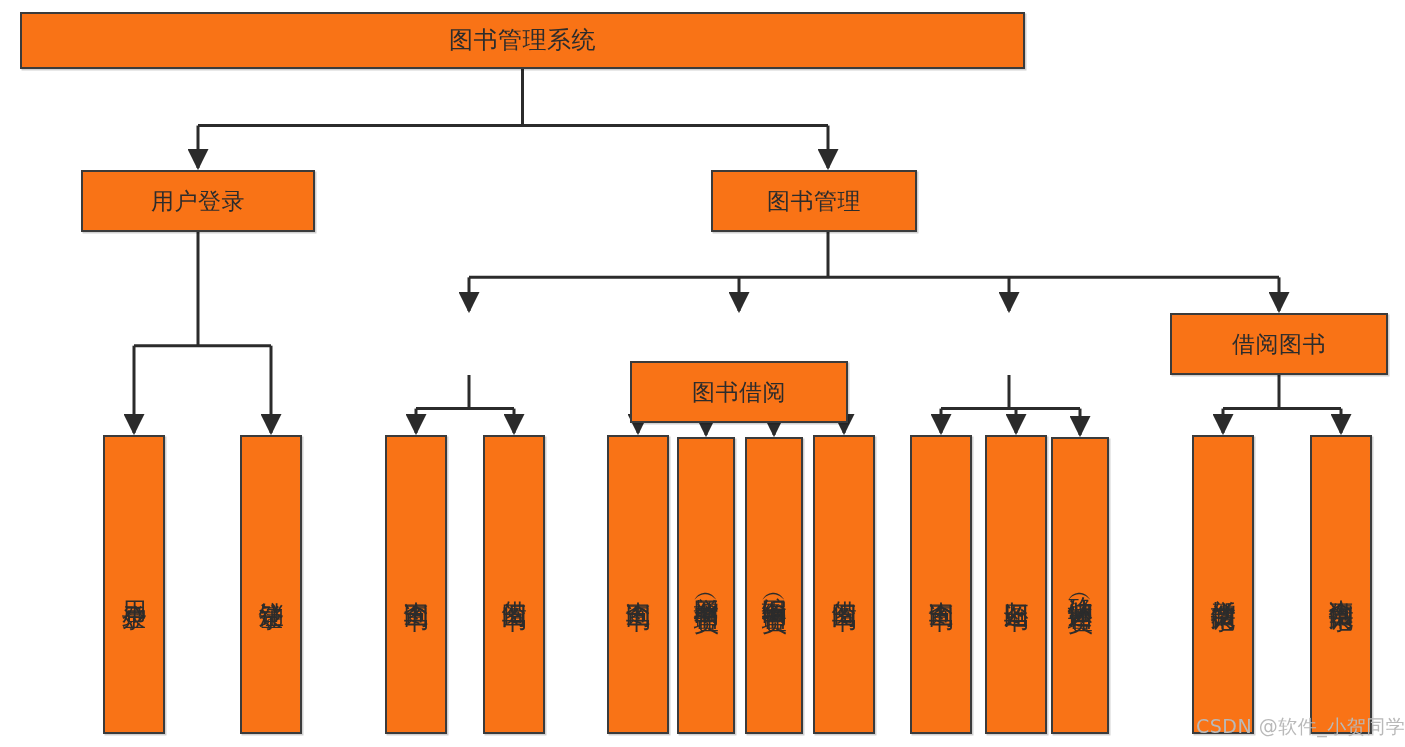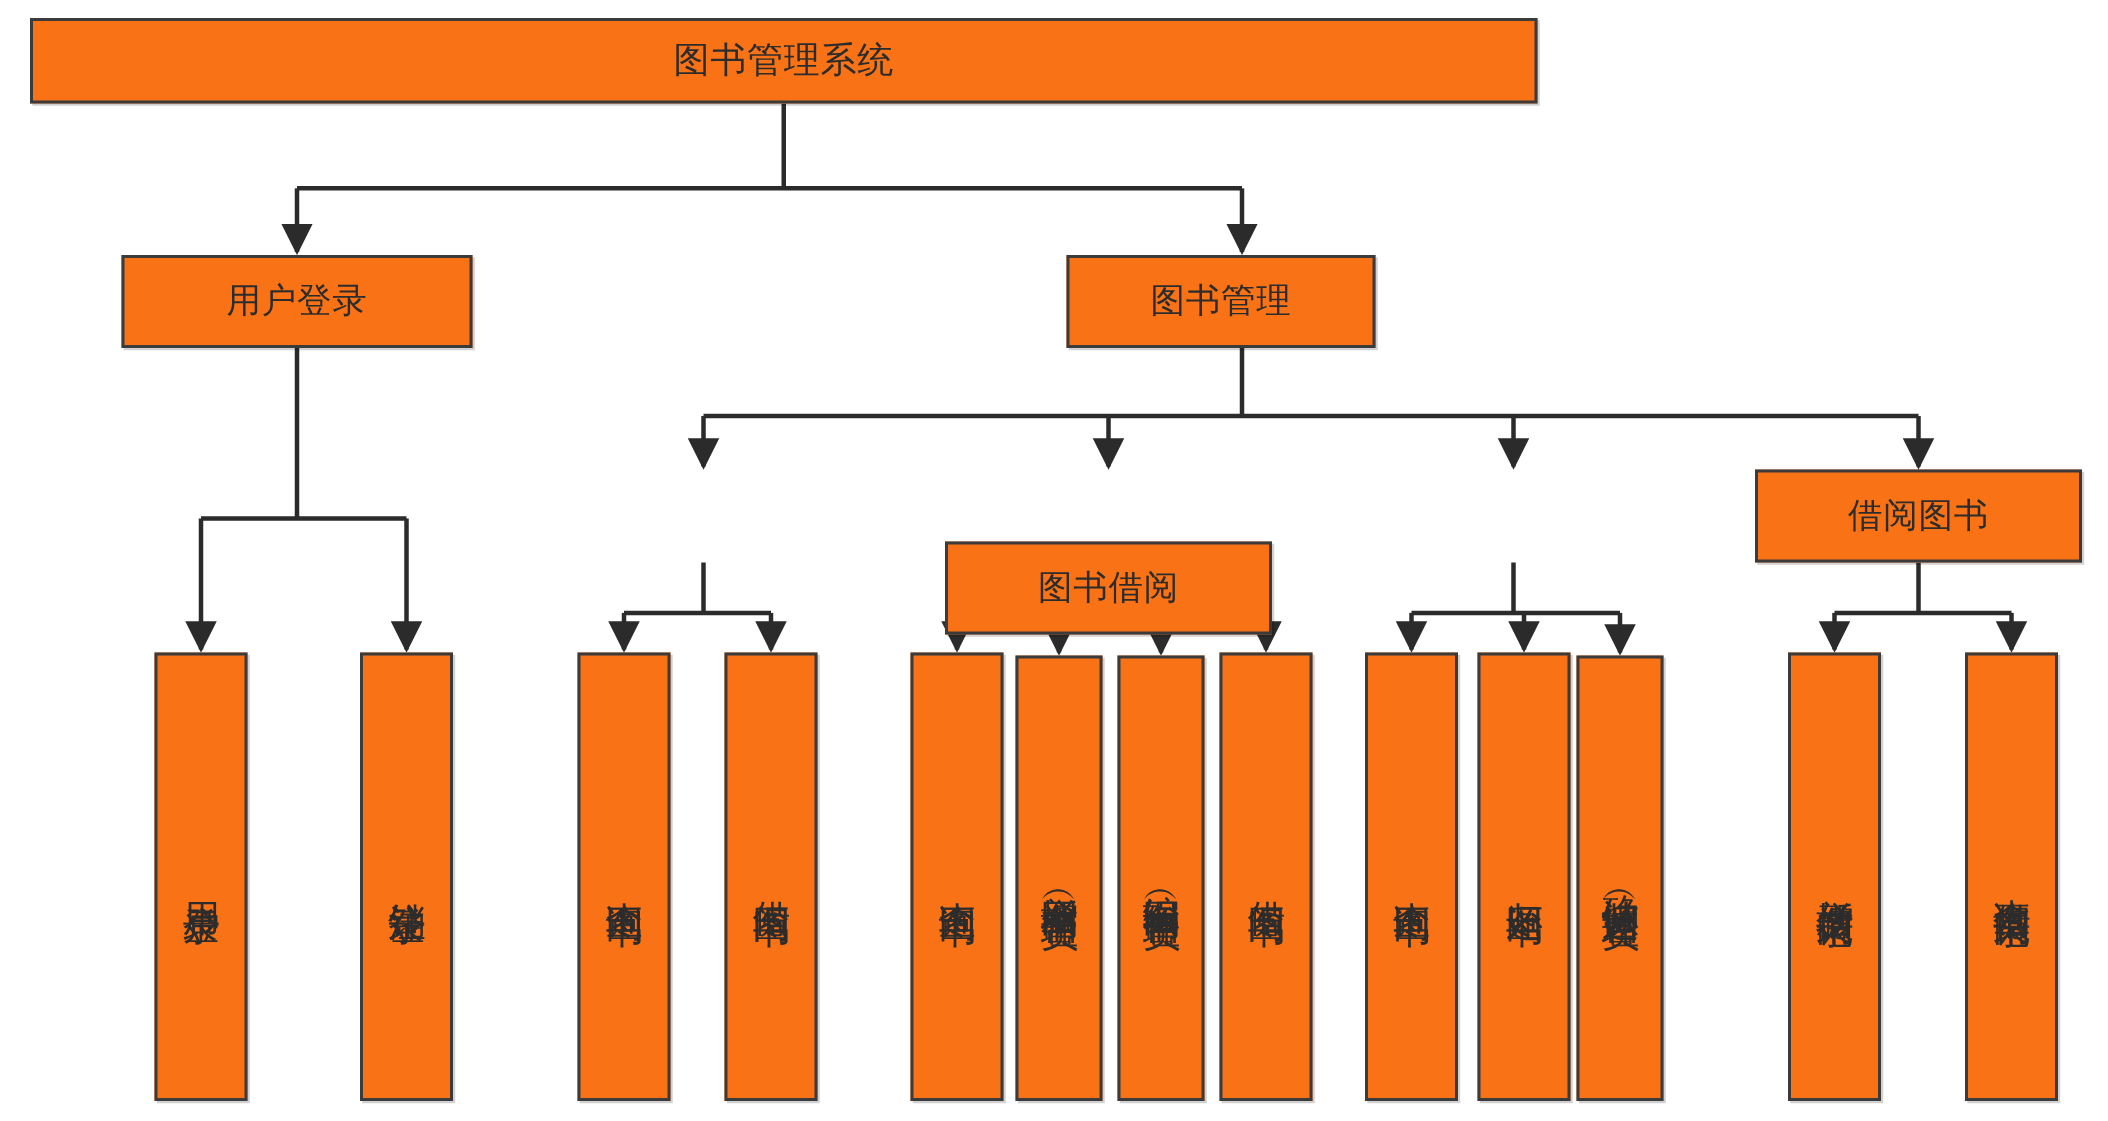--- a/index.html
+++ b/index.html
@@ -182,14 +182,15 @@
   </div>
 
   <div class="node vertical" id="n-leaf_add_record" style="left: 1192px; top: 435px; width: 62px; height: 299px;">
     <span class="node-label">新增借阅记录</span>
   </div>
 
   <div class="node vertical" id="n-leaf_query_record" style="left: 1310px; top: 435px; width: 62px; height: 299px;">
     <span class="node-label">查询借阅记录</span>
   </div>
 
+  <div class="watermark" style="left:1196px; top:714px;">CSDN @软件_小贺同学</div>
 
 </div>
 
 </body></html>

